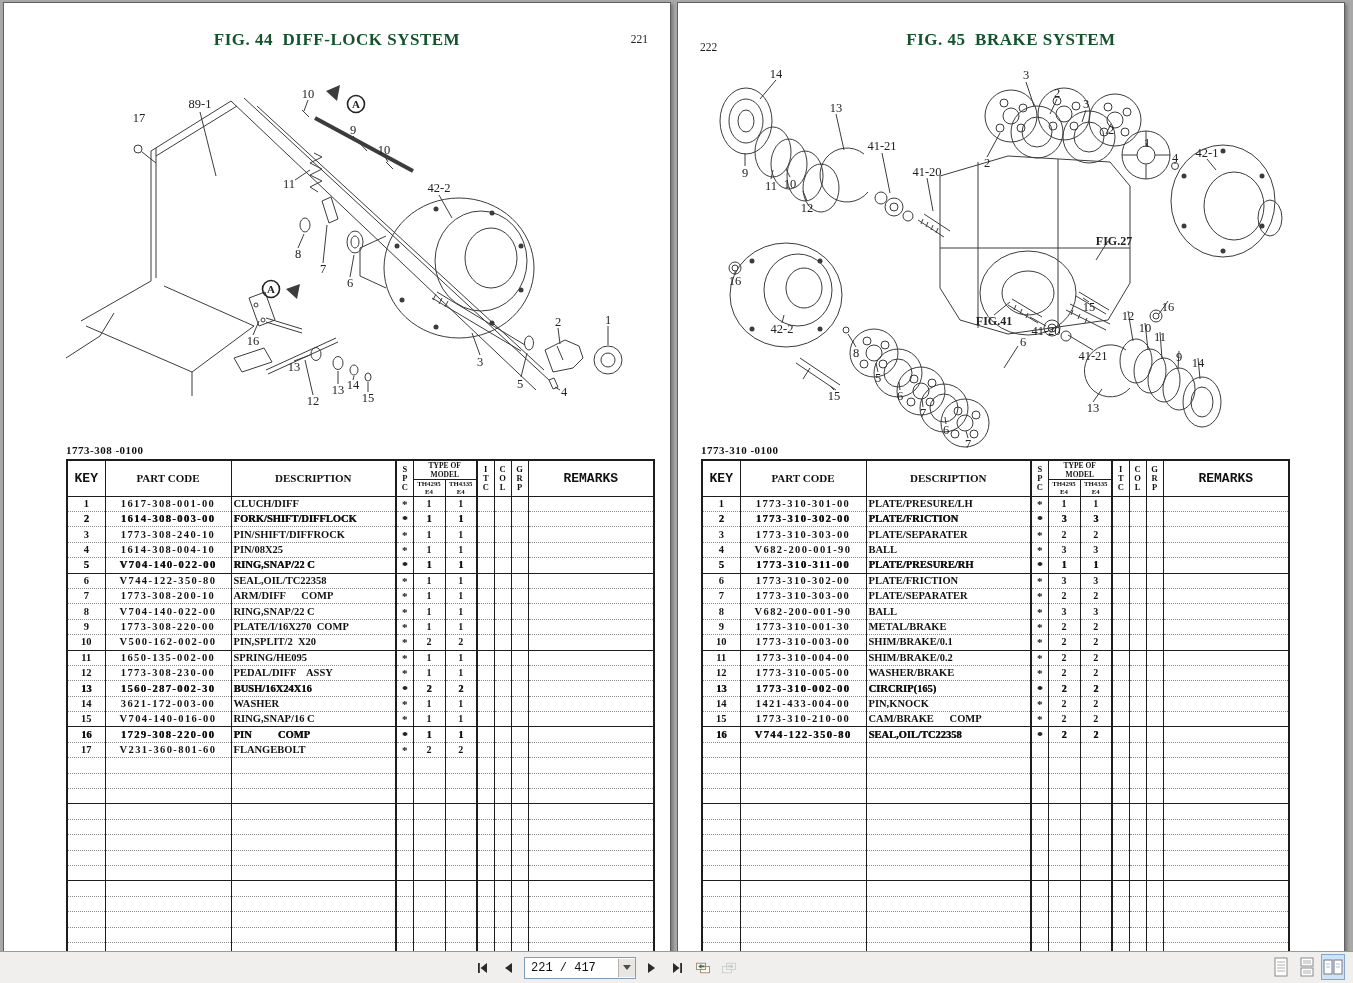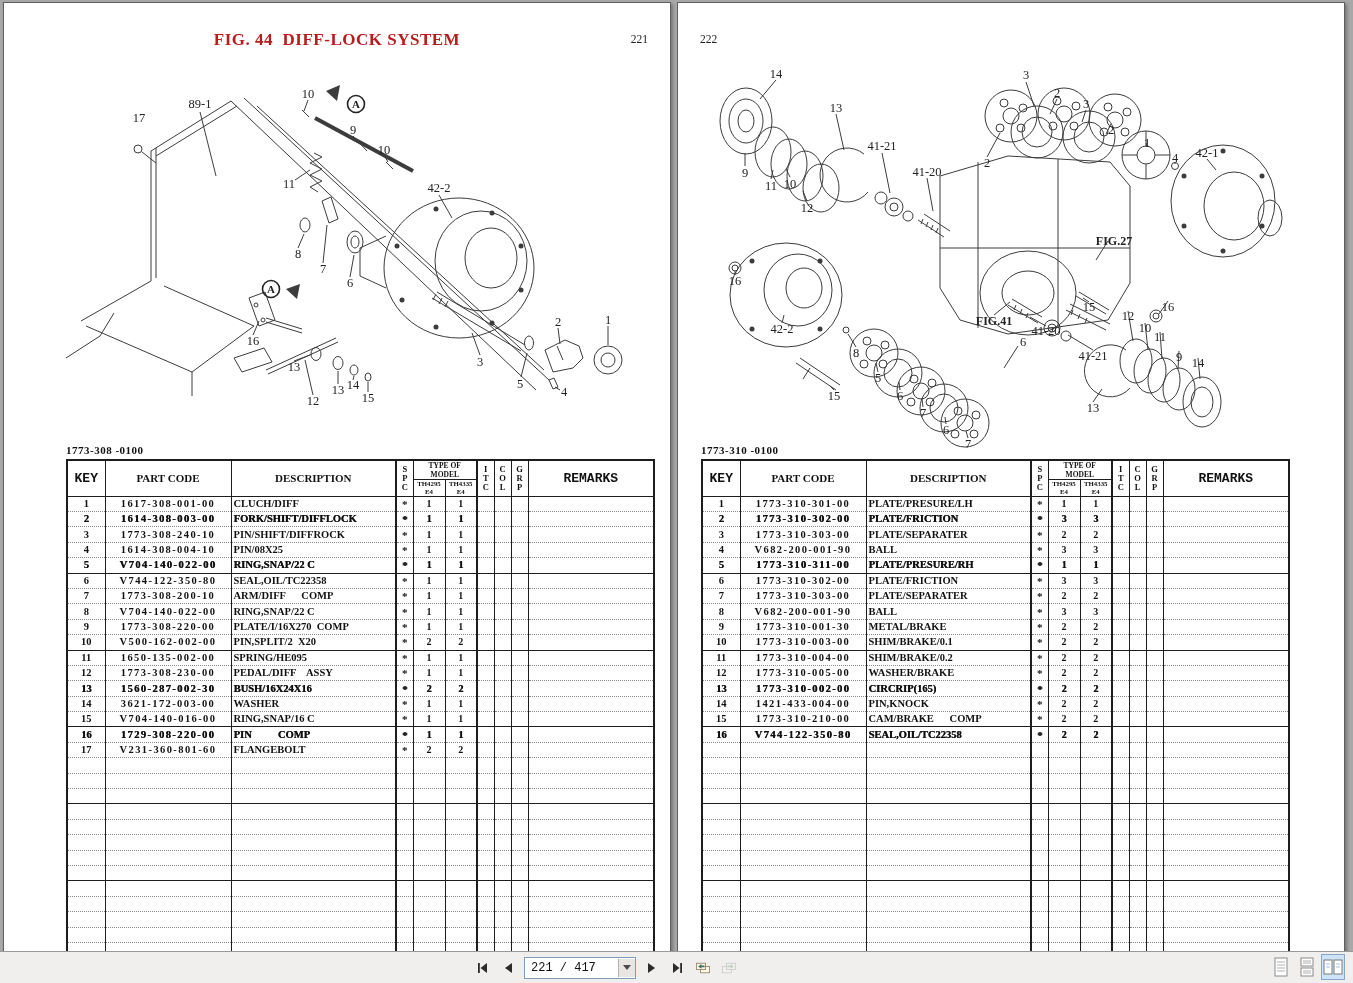--- a/index.html
+++ b/index.html
@@ -4,23 +4,23 @@
 <style>
   html,body{margin:0;padding:0;width:1353px;height:983px;overflow:hidden;
     background:#a8a8a8;font-family:"Liberation Serif",serif;}
   .viewer{position:relative;width:1353px;height:983px;background:#a8a8a8;}
   .pages{position:absolute;top:0;left:0;right:0;height:952px;}
   .page{position:absolute;top:2px;width:666px;height:948px;background:#fff;
     border:1px solid #5f5f5f;box-shadow:2px 2px 3px rgba(0,0,0,.3);}
   .page-left{left:3px;}
   .page-right{left:677px;}
   .fig-title{position:absolute;top:27px;left:0;width:100%;text-align:center;
-    font-weight:bold;font-size:17px;letter-spacing:.5px;white-space:pre;color:#b91c1c;}
+    font-weight:bold;font-size:17px;letter-spacing:.5px;white-space:pre;color:#14532d;}
   .page-num{position:absolute;top:30px;font-size:11.5px;color:#222;}
-  .page-num.pn-right{right:22px;} .page-num.pn-left{left:22px;}
+  .page-num.pn-right{right:22px;} .page-num.pn-left{left:22px;margin-top:8px;}
   .diagram{position:absolute;top:55px;left:0;width:666px;height:392px;}
   .sketch{stroke:#3c3c3c;fill:none;stroke-width:1;}
   .sketch .fill{fill:#3c3c3c;stroke:none;}
   .sketch .thick{stroke-width:4;}
   .callout{font-family:"Liberation Serif",serif;font-size:12.5px;fill:#222;}
   .callout.fig{font-weight:bold;font-size:12px;}
   .callout.circ{font-weight:bold;font-size:11px;}
   .ref-code{position:absolute;top:441px;font-size:11px;font-weight:bold;
     letter-spacing:.5px;color:#111;}
   .page-left .ref-code{left:62px;} .page-right .ref-code{left:23px;font-family:Liberation Serif, serif;}
@@ -561,20 +561,21 @@
               <td class="r-itc col-heavy">&nbsp;</td>
               <td class="r-col">&nbsp;</td>
               <td class="r-grp">&nbsp;</td>
               <td class="r-rem">&nbsp;</td>
             </tr>
           </tbody>
       </table>
     </div>
 
     <div class="page page-right">
+      <div class="fig-title">FIG. 45  BRAKE SYSTEM</div>
       <div class="page-num pn-left">222</div>
       <svg class="diagram" viewBox="0 0 666 392">
         <g class="sketch">
 
           <ellipse cx="68" cy="63" rx="26" ry="33"></ellipse>
             <ellipse cx="68" cy="63" rx="17" ry="22"></ellipse>
             <ellipse cx="68" cy="63" rx="8" ry="11"></ellipse>
           <ellipse cx="95" cy="94" rx="18" ry="25"></ellipse>
             <ellipse cx="111" cy="106" rx="18" ry="25"></ellipse>
           <ellipse cx="127" cy="118" rx="18" ry="25"></ellipse>

